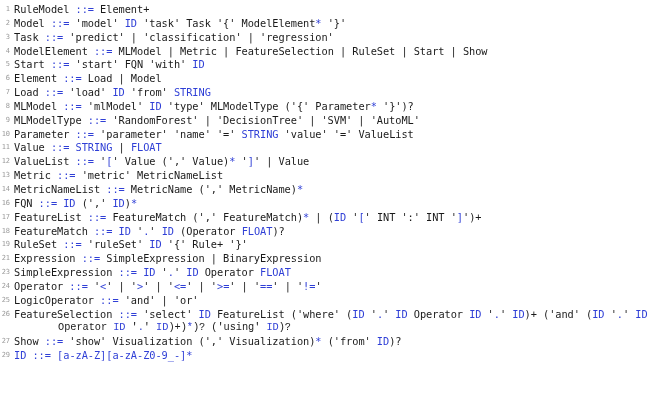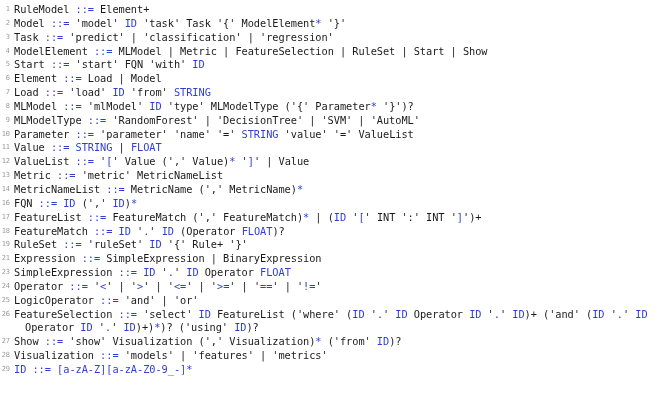--- a/index.html
+++ b/index.html
@@ -12,21 +12,21 @@
       color: #1a1a1a;
       letter-spacing: -0.05px;
     }
     .line {
       position: relative;
       height: 13.85px;
       line-height: 13.85px;
       white-space: pre;
       padding-left: 14px;
     }
-    .line.cont { padding-left: 25px; }
+    .line.cont { padding-left: 58px; font-family: Liberation Mono, monospace; }
     .ln {
       position: absolute;
       left: 0;
       width: 10px;
       text-align: right;
       font-size: 7px;
       color: #9a9a9a;
     }
     .k { color: #2f3fd6; }
   </style>
@@ -52,15 +52,14 @@
     <div class="line"><span class="ln">17</span><span>FeatureList </span><span class="k">::=</span><span> FeatureMatch (',' FeatureMatch)</span><span class="k">*</span><span> | (</span><span class="k">ID</span><span> '</span><span class="k">[</span><span>' INT ':' INT '</span><span class="k">]</span><span>')+</span></div>
     <div class="line"><span class="ln">18</span><span>FeatureMatch </span><span class="k">::=</span><span> </span><span class="k">ID</span><span> '</span><span class="k">.</span><span>' </span><span class="k">ID</span><span> (Operator </span><span class="k">FLOAT</span><span>)?</span></div>
     <div class="line"><span class="ln">19</span><span>RuleSet </span><span class="k">::=</span><span> 'ruleSet' </span><span class="k">ID</span><span> '{' Rule+ '}'</span></div>
     <div class="line"><span class="ln">21</span><span>Expression </span><span class="k">::=</span><span> SimpleExpression | BinaryExpression</span></div>
     <div class="line"><span class="ln">23</span><span>SimpleExpression </span><span class="k">::=</span><span> </span><span class="k">ID</span><span> '</span><span class="k">.</span><span>' </span><span class="k">ID</span><span> Operator </span><span class="k">FLOAT</span></div>
     <div class="line"><span class="ln">24</span><span>Operator </span><span class="k">::=</span><span> '</span><span class="k">&lt;</span><span>' | '</span><span class="k">&gt;</span><span>' | '</span><span class="k">&lt;=</span><span>' | '</span><span class="k">&gt;=</span><span>' | '</span><span class="k">==</span><span>' | '</span><span class="k">!=</span><span>'</span></div>
     <div class="line"><span class="ln">25</span><span>LogicOperator </span><span class="k">::=</span><span> 'and' | 'or'</span></div>
     <div class="line"><span class="ln">26</span><span>FeatureSelection </span><span class="k">::=</span><span> 'select' </span><span class="k">ID</span><span> FeatureList ('where' (</span><span class="k">ID</span><span> '</span><span class="k">.</span><span>' </span><span class="k">ID</span><span> Operator </span><span class="k">ID</span><span> '</span><span class="k">.</span><span>' </span><span class="k">ID</span><span>)+ ('and' (</span><span class="k">ID</span><span> '</span><span class="k">.</span><span>' </span><span class="k">ID</span></div>
     <div class="line cont"><span class="ln"></span><span>Operator </span><span class="k">ID</span><span> '</span><span class="k">.</span><span>' </span><span class="k">ID</span><span>)+)</span><span class="k">*</span><span>)? ('using' </span><span class="k">ID</span><span>)?</span></div>
     <div class="line"><span class="ln">27</span><span>Show </span><span class="k">::=</span><span> 'show' Visualization (',' Visualization)</span><span class="k">*</span><span> ('from' </span><span class="k">ID</span><span>)?</span></div>
-    <div class="line"><span class="ln">28</span><span>Visualization </span><span class="k">::=</span><span> 'models' | 'features' | 'metrics'</span></div>
     <div class="line"><span class="ln">29</span><span class="k">ID</span><span> </span><span class="k">::=</span><span> </span><span class="k">[a-zA-Z][a-zA-Z0-9_-]</span><span class="k">*</span></div>
   </div>
 
 </body></html>

